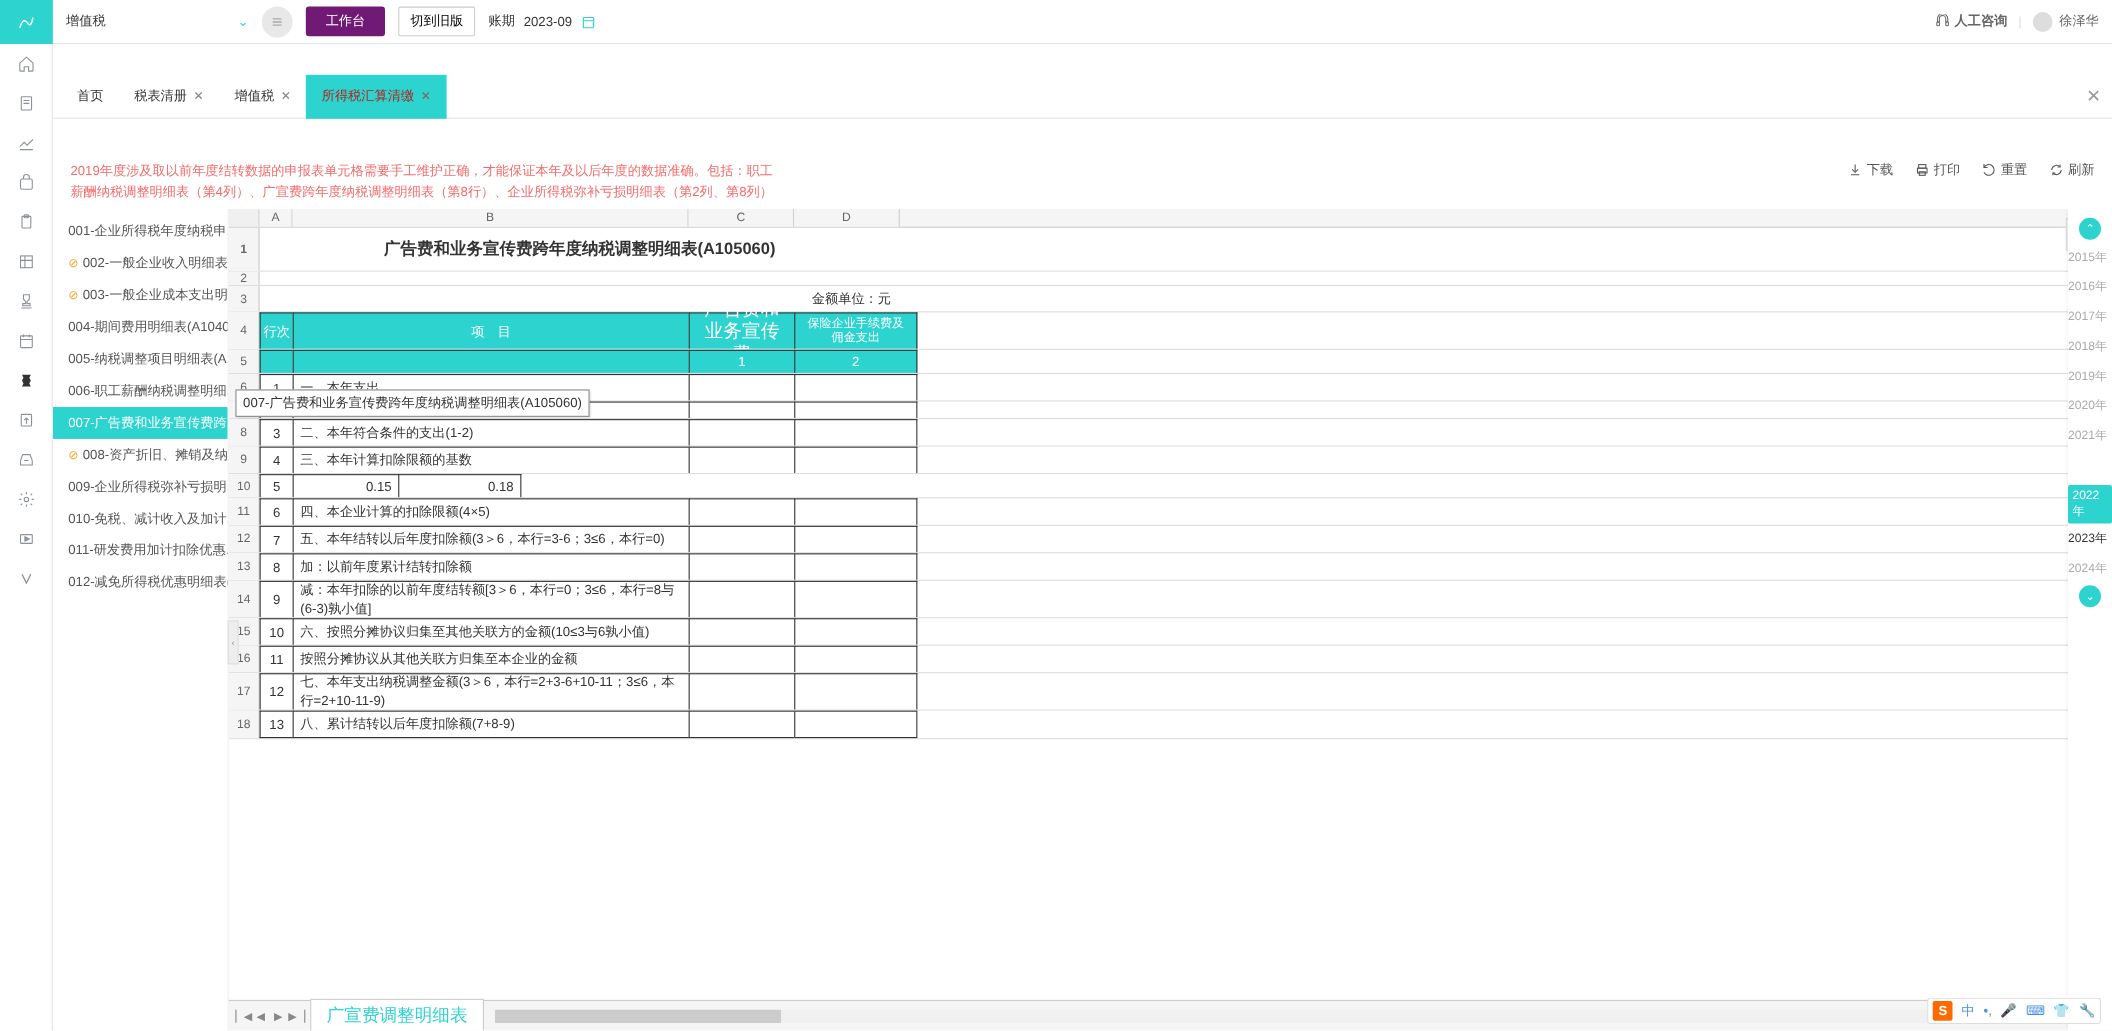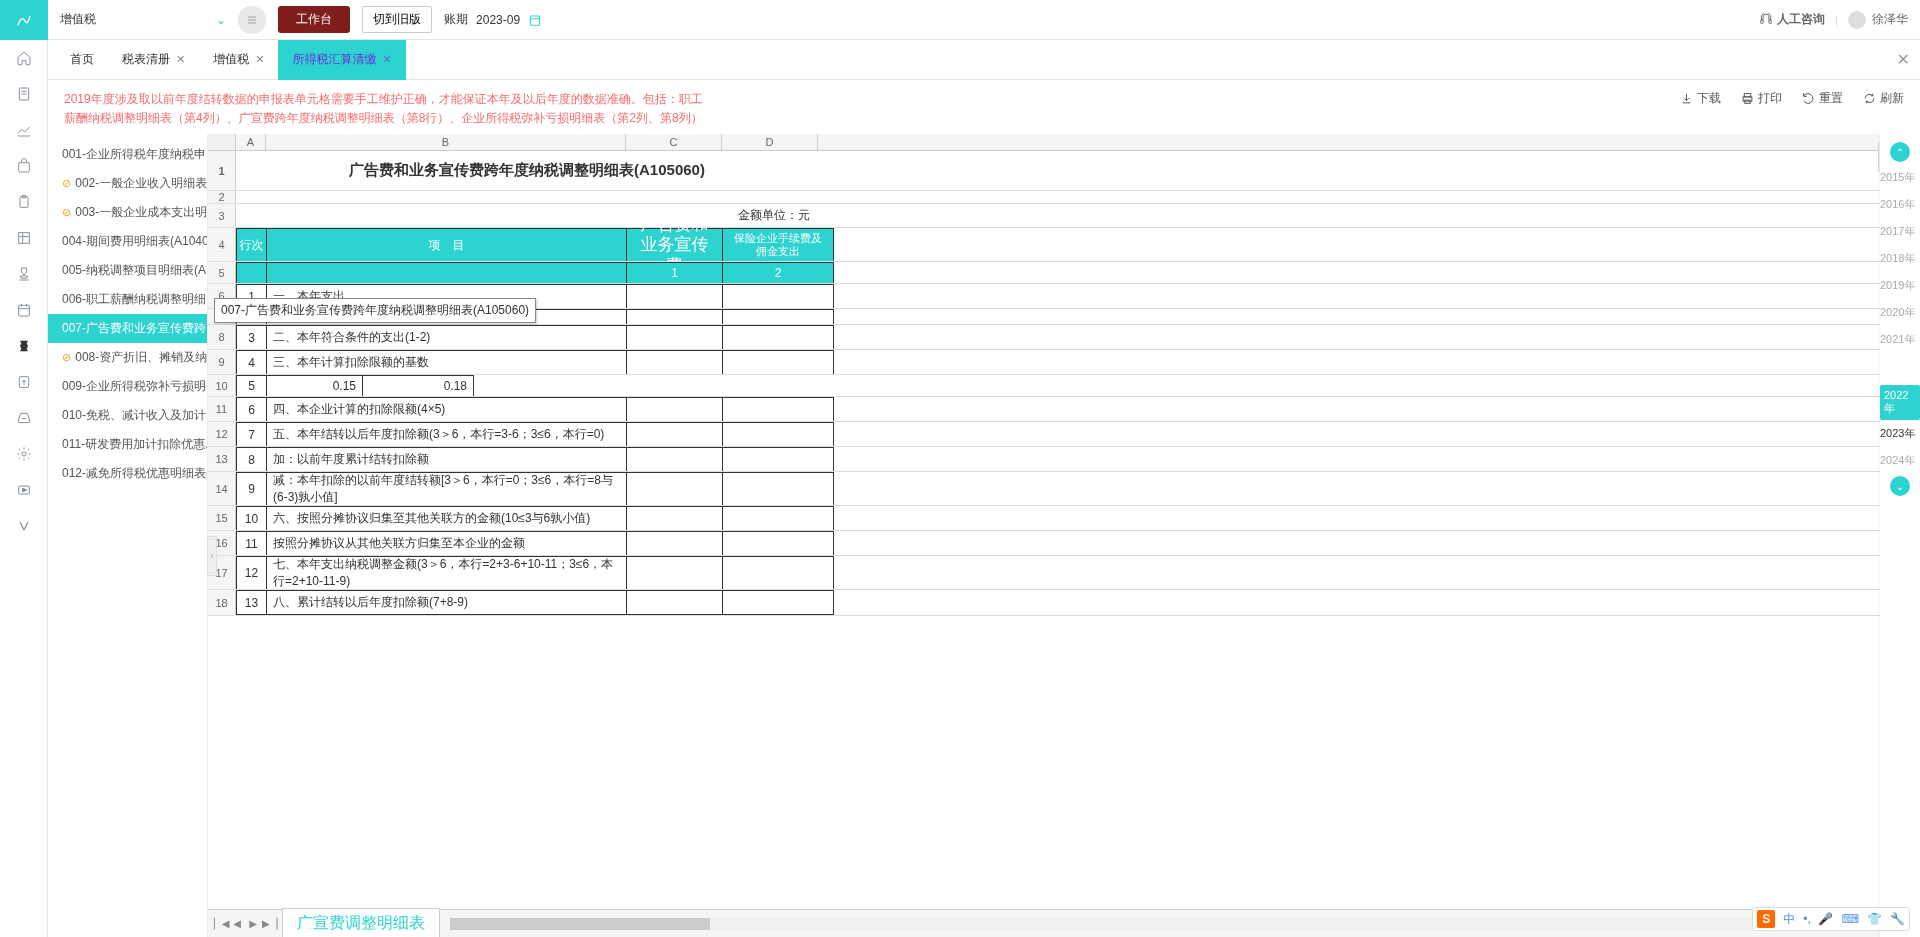--- a/index.html
+++ b/index.html
@@ -2,35 +2,35 @@
 <html><head>
 <meta charset="utf-8">
 <style>
 * { margin: 0; padding: 0; box-sizing: border-box; }
 body { font-family: "Microsoft YaHei", Arial, sans-serif; font-size: 12px; color: #333; background: #fff; overflow: hidden; }
 .app { display: flex; height: 100vh; }
 .sidebar-left { width: 48px; background: #fff; border-right: 1px solid #e5e5e5; display: flex; flex-direction: column; align-items: center; padding-top: 0; }
 .logo { width: 48px; height: 40px; background: #2dd4cf; display: flex; align-items: center; justify-content: center; color: #fff; }
 .nav-icon { width: 48px; height: 36px; display: flex; align-items: center; justify-content: center; color: #8a9299; cursor: pointer; }
 .nav-icon.active { color: #333; }
-.main { flex: 1; display: flex; flex-direction: column; }
+.main { flex: 1; display: flex; flex-direction: column; gap: 28px; }
 .topbar { height: 40px; display: flex; align-items: center; padding: 0 12px; border-bottom: 1px solid #e5e5e5; gap: 12px; }
 .topbar .title-dd { display: flex; align-items: center; gap: 120px; color: #333; cursor: pointer; }
 .topbar .chevron { color: #2dd4cf; }
 .round-btn { width: 28px; height: 28px; border-radius: 50%; background: #e8e8e8; display: flex; align-items: center; justify-content: center; color: #aaa; }
-.btn-primary { background: #7f1d1d; color: #fff; border: none; padding: 5px 18px; border-radius: 3px; cursor: pointer; font-size: 12px; }
+.btn-primary { background: #701a75; color: #fff; border: none; padding: 5px 18px; border-radius: 3px; cursor: pointer; font-size: 12px; }
 .btn-outline { background: #fff; border: 1px solid #ccc; padding: 4px 10px; border-radius: 2px; cursor: pointer; font-size: 12px; }
 .acct-period { display: flex; align-items: center; gap: 8px; }
 .date-badge { color: #333; }
 .calendar-icon { color: #2dd4cf; }
 .topbar-right { margin-left: auto; display: flex; align-items: center; gap: 10px; color: #666; }
 .avatar-icon { width: 18px; height: 18px; border-radius: 50%; background: #ddd; display: inline-block; }
 .tabbar { height: 40px; display: flex; align-items: center; border-bottom: 1px solid #e5e5e5; padding: 0 8px; position: relative; }
 .tab { padding: 0 14px; height: 40px; display: flex; align-items: center; gap: 6px; cursor: pointer; color: #333; }
-.tab.active { background: #2dd4cf; color: #6d28d9; }
+.tab.active { background: #2dd4cf; color: #b91c1c; }
 .tab .close { font-size: 11px; opacity: 0.6; cursor: pointer; }
 .tab-close-all { position: absolute; right: 10px; color: #999; cursor: pointer; font-size: 16px; }
 .content { flex: 1; display: flex; flex-direction: column; overflow: hidden; }
 .warnbar { padding: 10px 16px 6px 16px; display: flex; align-items: flex-start; }
 .warn-text { color: #f56c6c; font-size: 12px; line-height: 1.6; max-width: 650px; }
 .action-right { margin-left: auto; display: flex; gap: 20px; color: #555; }
 .action-item { display: flex; align-items: center; gap: 4px; cursor: pointer; }
 .body { flex: 1; display: flex; overflow: hidden; }
 .formlist { width: 160px; border-right: 1px solid #eee; overflow-y: auto; padding-top: 6px; }
 .formlist-item { padding: 6px 10px 6px 14px; font-size: 12px; color: #555; white-space: nowrap; overflow: hidden; text-overflow: ellipsis; cursor: pointer; display: flex; align-items: center; gap: 4px; }

